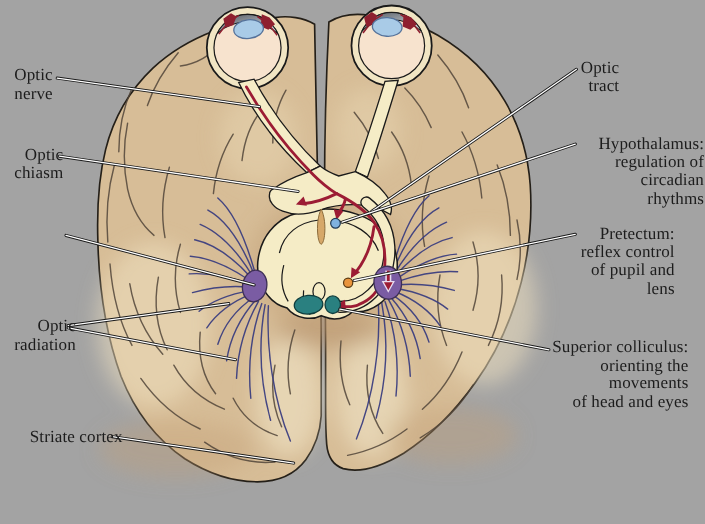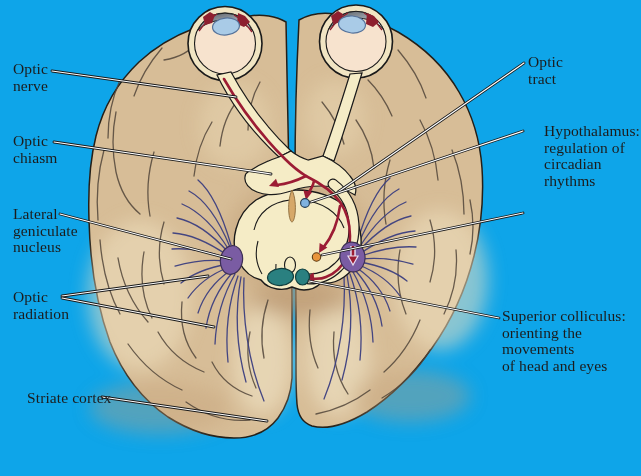--- a/index.html
+++ b/index.html
@@ -1,17 +1,17 @@
 <!DOCTYPE html>
 <html><head>
 <meta charset="utf-8">
 <style>
   html,body{margin:0;padding:0;background:#fff;}
-  #stage{position:relative;width:641px;height:476px;background:#0ea5e9;overflow:hidden;
-         font-family:"Liberation Serif","DejaVu Serif",serif;}
+  #stage{position:relative;width:641px;height:476px;background:#a3a3a3;overflow:hidden;
+         font-family:"Liberation Serif","DejaVu Serif",serif;text-align:right;}
   #art{position:absolute;left:0;top:0;}
   .lbl{position:absolute;white-space:pre-line;color:#1c1c1c;
        font-size:15.5px;line-height:16.5px;letter-spacing:.1px;}
 </style>
 </head>
 <body>
 
 <div id="stage">
 
 <svg id="art" width="641" height="476" viewBox="0 0 641 476">
@@ -253,30 +253,31 @@
       <path d="M 499,318 L 309,281" stroke="#1a1a1a" stroke-width="2.8"></path>
       <path d="M 499,318 L 309,281" stroke="#ffffff" stroke-width="1.2"></path>
     </g>
   </g>
 </svg>
 
 <div class="lbl" style="left:13px;top:61px">Optic
 nerve</div>
 <div class="lbl" style="left:13px;top:133px">Optic
 chiasm</div>
-<div class="lbl" style="left:13px;top:206px">Lateral
-geniculate
-nucleus</div>
 <div class="lbl" style="left:13px;top:289px">Optic
 radiation</div>
 <div class="lbl" style="left:27px;top:390px">Striate cortex</div>
 <div class="lbl" style="left:528px;top:54px">Optic
 tract</div>
 <div class="lbl" style="left:544px;top:123px">Hypothalamus:
 regulation of
 circadian
 rhythms</div>
+<div class="lbl" style="left:528px;top:205px">Pretectum:
+reflex control
+of pupil and
+lens</div>
 <div class="lbl" style="left:502px;top:308px">Superior colliculus:
 orienting the
 movements
 of head and eyes</div>
 
 </div>
 
 </body></html>

